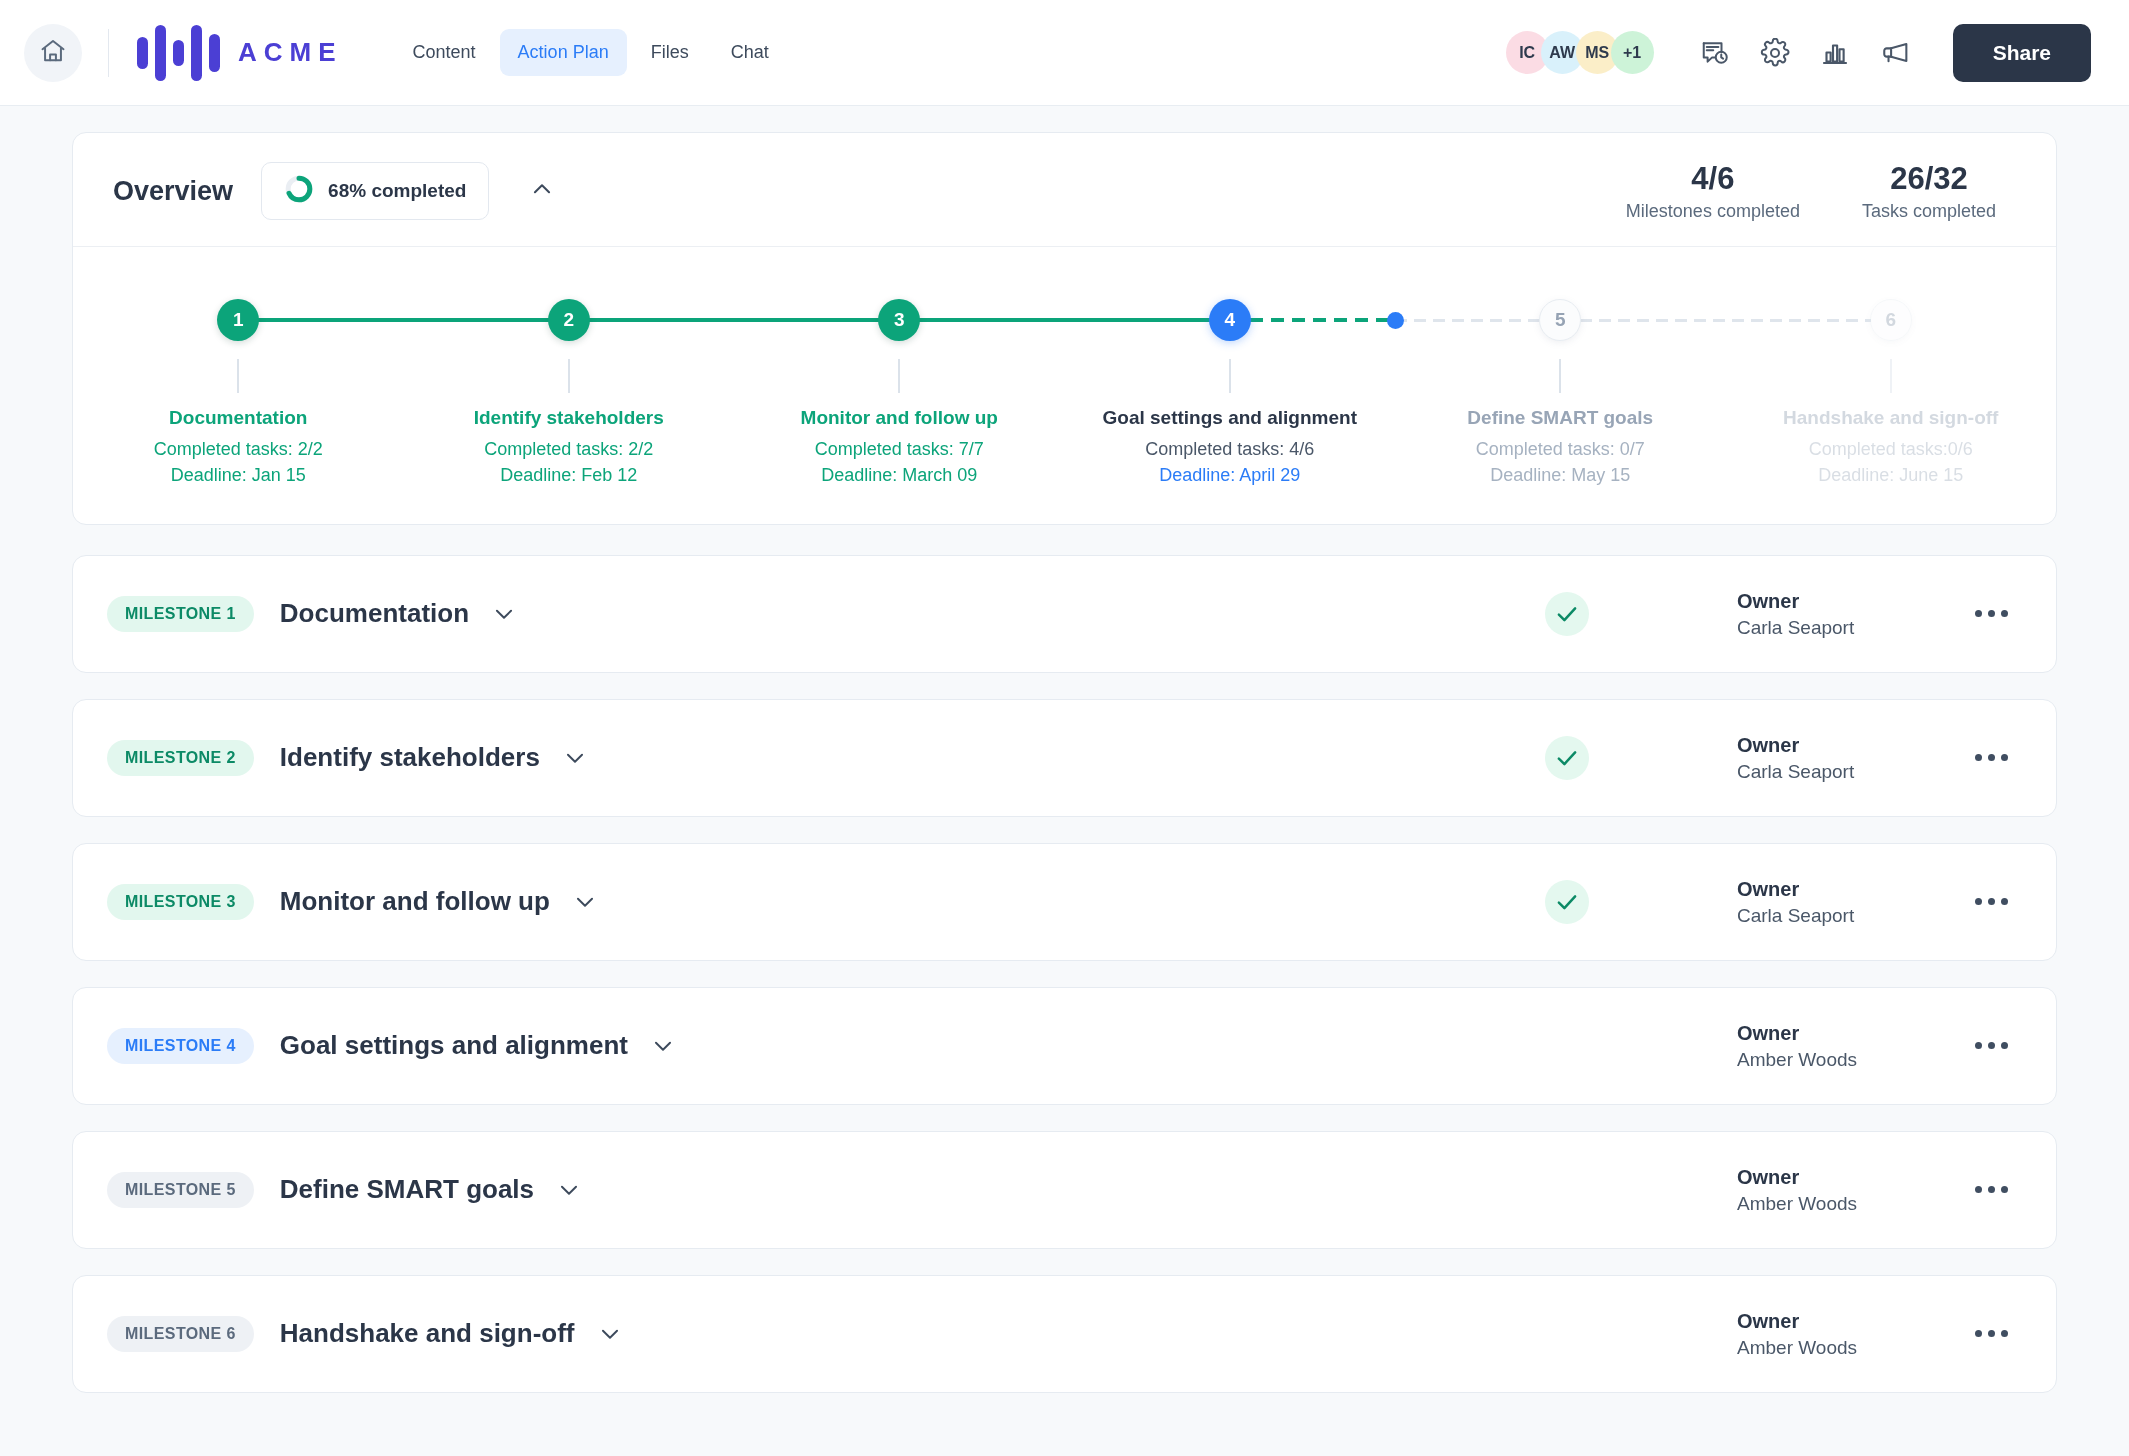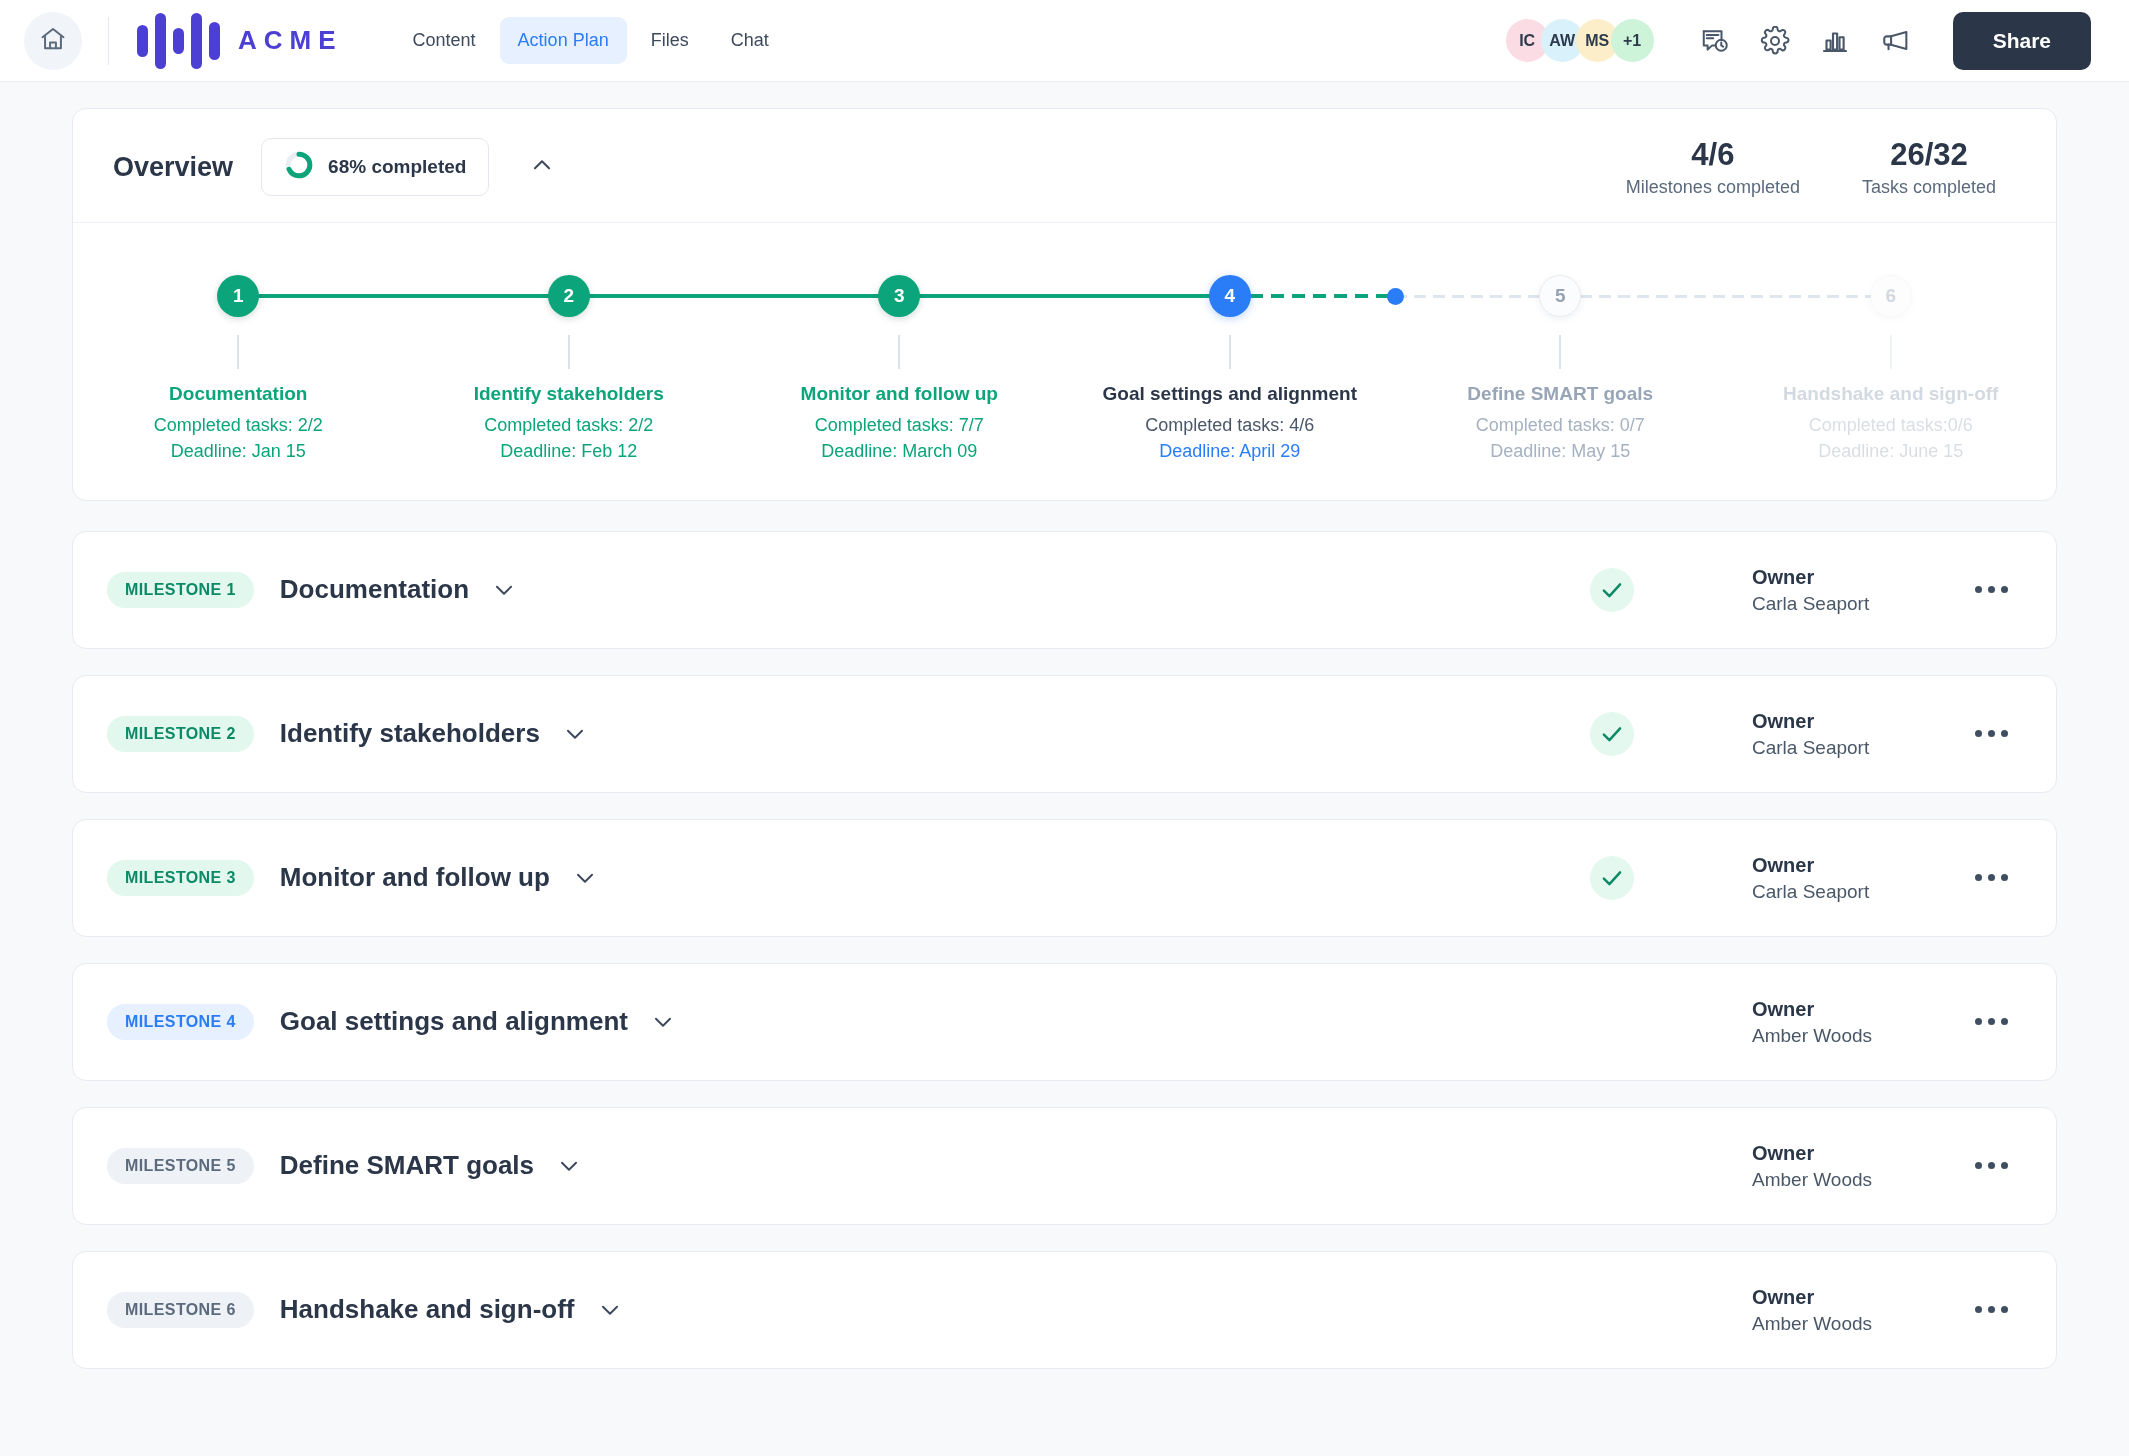--- a/index.html
+++ b/index.html
@@ -6,21 +6,21 @@
   html, body {
     width: 2129px; height: 1456px;
     font-family: "Liberation Sans", sans-serif;
     background: #f7f9fb;
     overflow: hidden;
     -webkit-font-smoothing: antialiased;
   }
 
   
   .header {
-    height: 82px;
+    height: 106px;
     background: #ffffff;
     display: flex;
     align-items: center;
     padding: 0 38px 0 24px;
     border-bottom: 1px solid #e8edf2;
     position: relative;
   }
   .home-btn {
     width: 58px; height: 58px; border-radius: 50%;
     background: #f1f4f8;
@@ -162,21 +162,21 @@
     padding: 9px 18px; border-radius: 20px; white-space: nowrap;
   }
   .ms-badge.green { background: #e2f7ee; color: #0c8a66; }
   .ms-badge.blue { background: #e6f0fe; color: #2b7cf7; }
   .ms-badge.gray { background: #eef1f5; color: #5b6a7d; }
   .ms-title {
     font-size: 26px; font-weight: 700; color: #2b3648;
     margin-left: 26px; white-space: nowrap;
   }
   .ms-chev { margin-left: 22px; cursor: pointer; display: flex; align-items: center; }
-  .ms-right { margin-left: auto; display: flex; align-items: center; gap: 1px; }
+  .ms-right { margin-left: auto; display: flex; align-items: center; gap: 16px; }
   .ms-check {
     width: 44px; height: 44px; border-radius: 50%; background: #e4f8ef;
     display: flex; align-items: center; justify-content: center;
     margin-right: 42px;
   }
   .ms-check.empty { background: transparent; }
   .ms-avatar {
     width: 54px; height: 54px; border-radius: 50%;
     overflow: hidden; flex: 0 0 auto; margin-right: 20px;
   }

